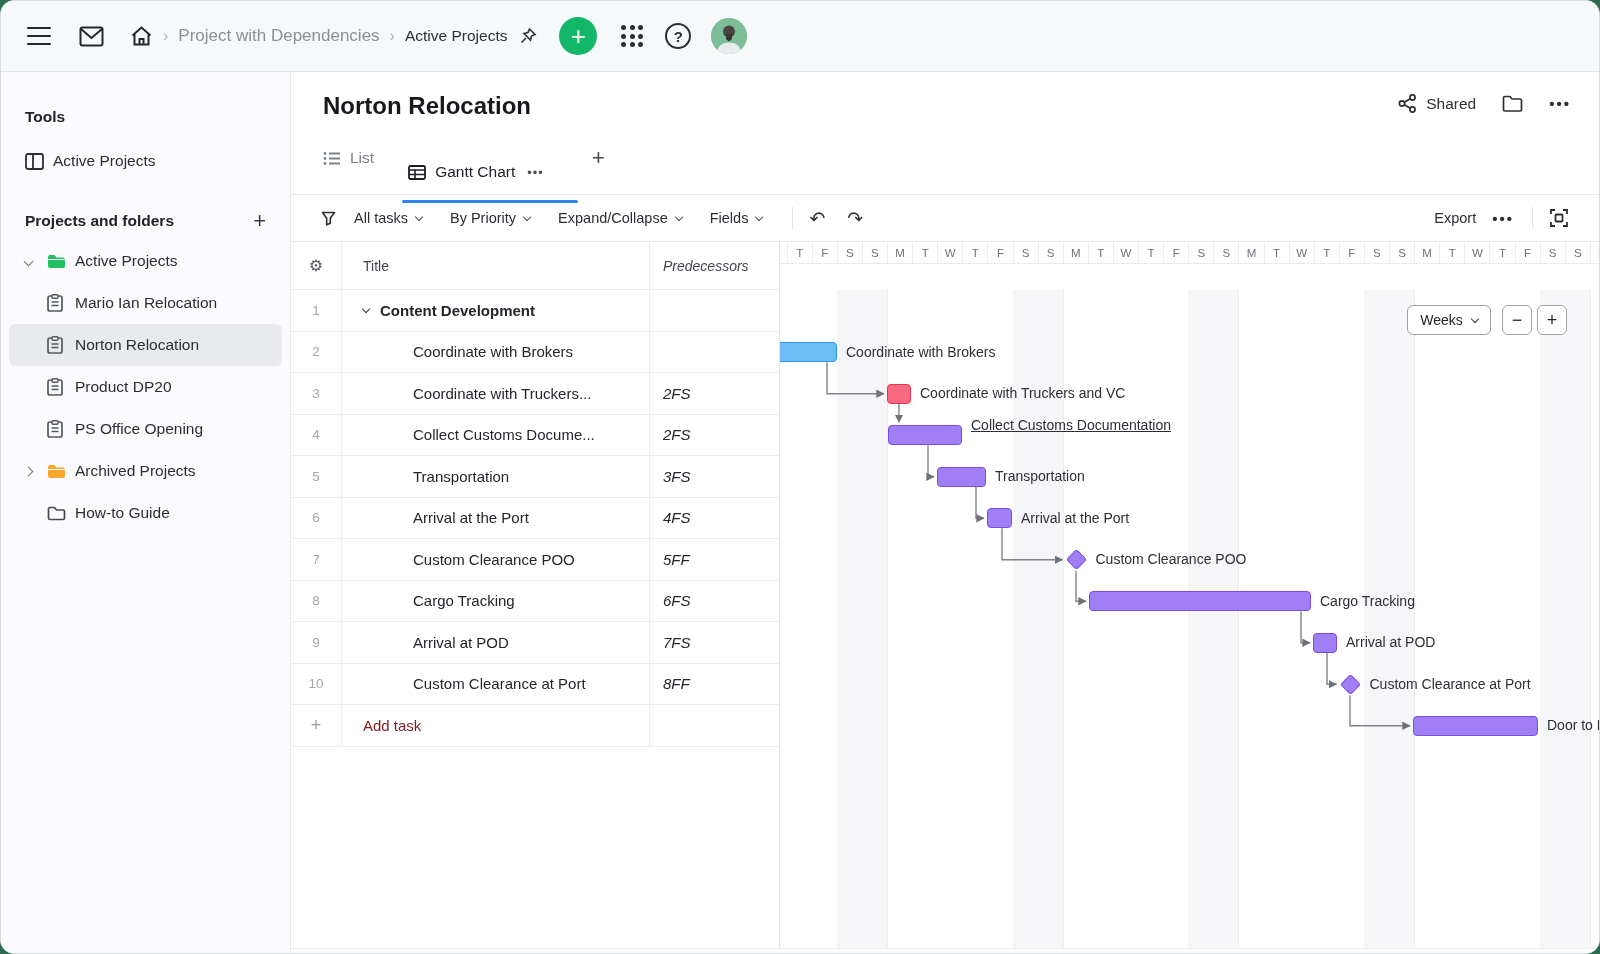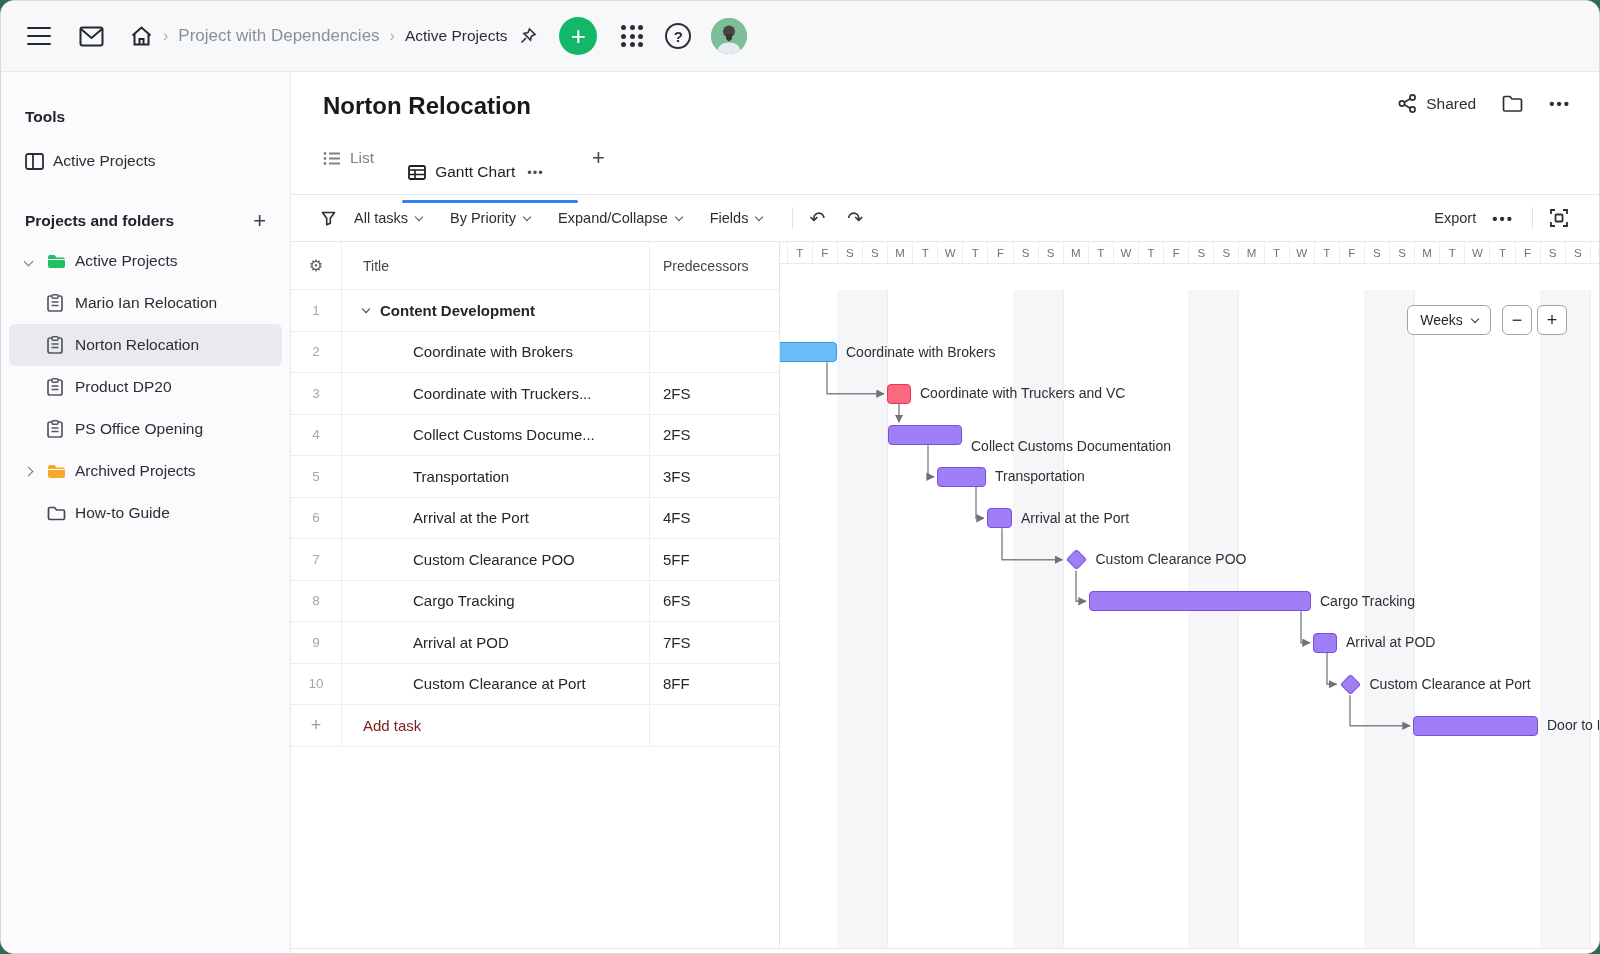--- a/index.html
+++ b/index.html
@@ -71,21 +71,21 @@
   
   .work{flex:1;display:flex;min-height:0;}
   .bottom-strip{height:6px;background:#fff;border-top:1px solid #e9eaee;}
 
   
   .table-pane{width:489px;border-right:1px solid #e3e5e9;flex-shrink:0;display:flex;flex-direction:column;}
   .tt-row{display:flex;height:41.5px;border-bottom:1px solid #eceef1;align-items:stretch;font-size:15px;color:#23262b;}
   .tt-row.header{height:48px;font-size:14px;color:#43474d;}
   .c-num{width:51px;border-right:1px solid #eceef1;display:flex;align-items:center;justify-content:center;color:#a2a7ad;font-size:13.5px;flex-shrink:0;}
   .c-title{width:308px;border-right:1px solid #eceef1;display:flex;align-items:center;flex-shrink:0;overflow:hidden;white-space:nowrap;}
-  .c-pred{flex:1;display:flex;align-items:center;padding-left:13px;overflow:hidden;white-space:nowrap;}
+  .c-pred{flex:1;display:flex;align-items:center;padding-left:13px;overflow:hidden;white-space:nowrap;font-style:italic;}
   .c-title.head,.c-title.group{padding-left:21px;}
   .c-title.group{font-weight:700;}
   .c-title.group .chev{width:6px;height:6px;color:#33373d;margin-right:11px;margin-top:-3px;}
   .c-title.child{padding-left:71px;}
   .gear{font-size:16px;color:#585d64;cursor:pointer;font-family:"DejaVu Sans",sans-serif;}
   .addrow .c-num{color:#9aa0a7;font-size:18px;cursor:pointer;}
   .addrow .c-title{padding-left:21px;color:#7f1d1d;cursor:pointer;}
 
   
   .gantt-pane{flex:1;position:relative;overflow:hidden;background:#fff;min-width:0;}
@@ -503,21 +503,21 @@
                 <path d="M296,280.75 L296,311.25 L306,311.25" fill="none" stroke="#80848a" stroke-width="1.4" marker-end="url(#arr)"></path>
                 <path d="M521,321.25 L521,352.75 L530,352.75" fill="none" stroke="#80848a" stroke-width="1.4" marker-end="url(#arr)"></path>
                 <path d="M547,362.75 L547,394.25 L556.5,394.25" fill="none" stroke="#80848a" stroke-width="1.4" marker-end="url(#arr)"></path>
                 <path d="M570,405.25 L570,435.75 L630,435.75" fill="none" stroke="#80848a" stroke-width="1.4" marker-end="url(#arr)"></path>
               </svg>
               <div class="g-bar blue" style="left: -8px; width: 65px; top: 52px;"></div>
               <div class="g-label" style="left: 66px; top: 41.5px;">Coordinate with Brokers</div>
               <div class="g-bar red" style="left: 107px; width: 24px; top: 93.5px;"></div>
               <div class="g-label" style="left: 140px; top: 83px;">Coordinate with Truckers and VC</div>
               <div class="g-bar purple" style="left: 108px; width: 74px; top: 135px;"></div>
-              <div class="g-label" style="left: 191px; top: 136px;">Collect Customs Documentation</div>
+              <div class="g-label" style="left: 191px; top: 115px; text-decoration: underline;">Collect Customs Documentation</div>
               <div class="g-bar purple" style="left: 157px; width: 49px; top: 176.5px;"></div>
               <div class="g-label" style="left: 215px; top: 166px;">Transportation</div>
               <div class="g-bar purple" style="left: 207px; width: 25px; top: 218px;"></div>
               <div class="g-label" style="left: 241px; top: 207.5px;">Arrival at the Port</div>
               <div class="g-mile" style="left: 288.5px; top: 262.25px;"></div>
               <div class="g-label" style="left: 315.5px; top: 249px;">Custom Clearance POO</div>
               <div class="g-bar purple" style="left: 309px; width: 222px; top: 301px;"></div>
               <div class="g-label" style="left: 540px; top: 290.5px;">Cargo Tracking</div>
               <div class="g-bar purple" style="left: 533px; width: 24px; top: 342.5px;"></div>
               <div class="g-label" style="left: 566px; top: 332px;">Arrival at POD</div>

